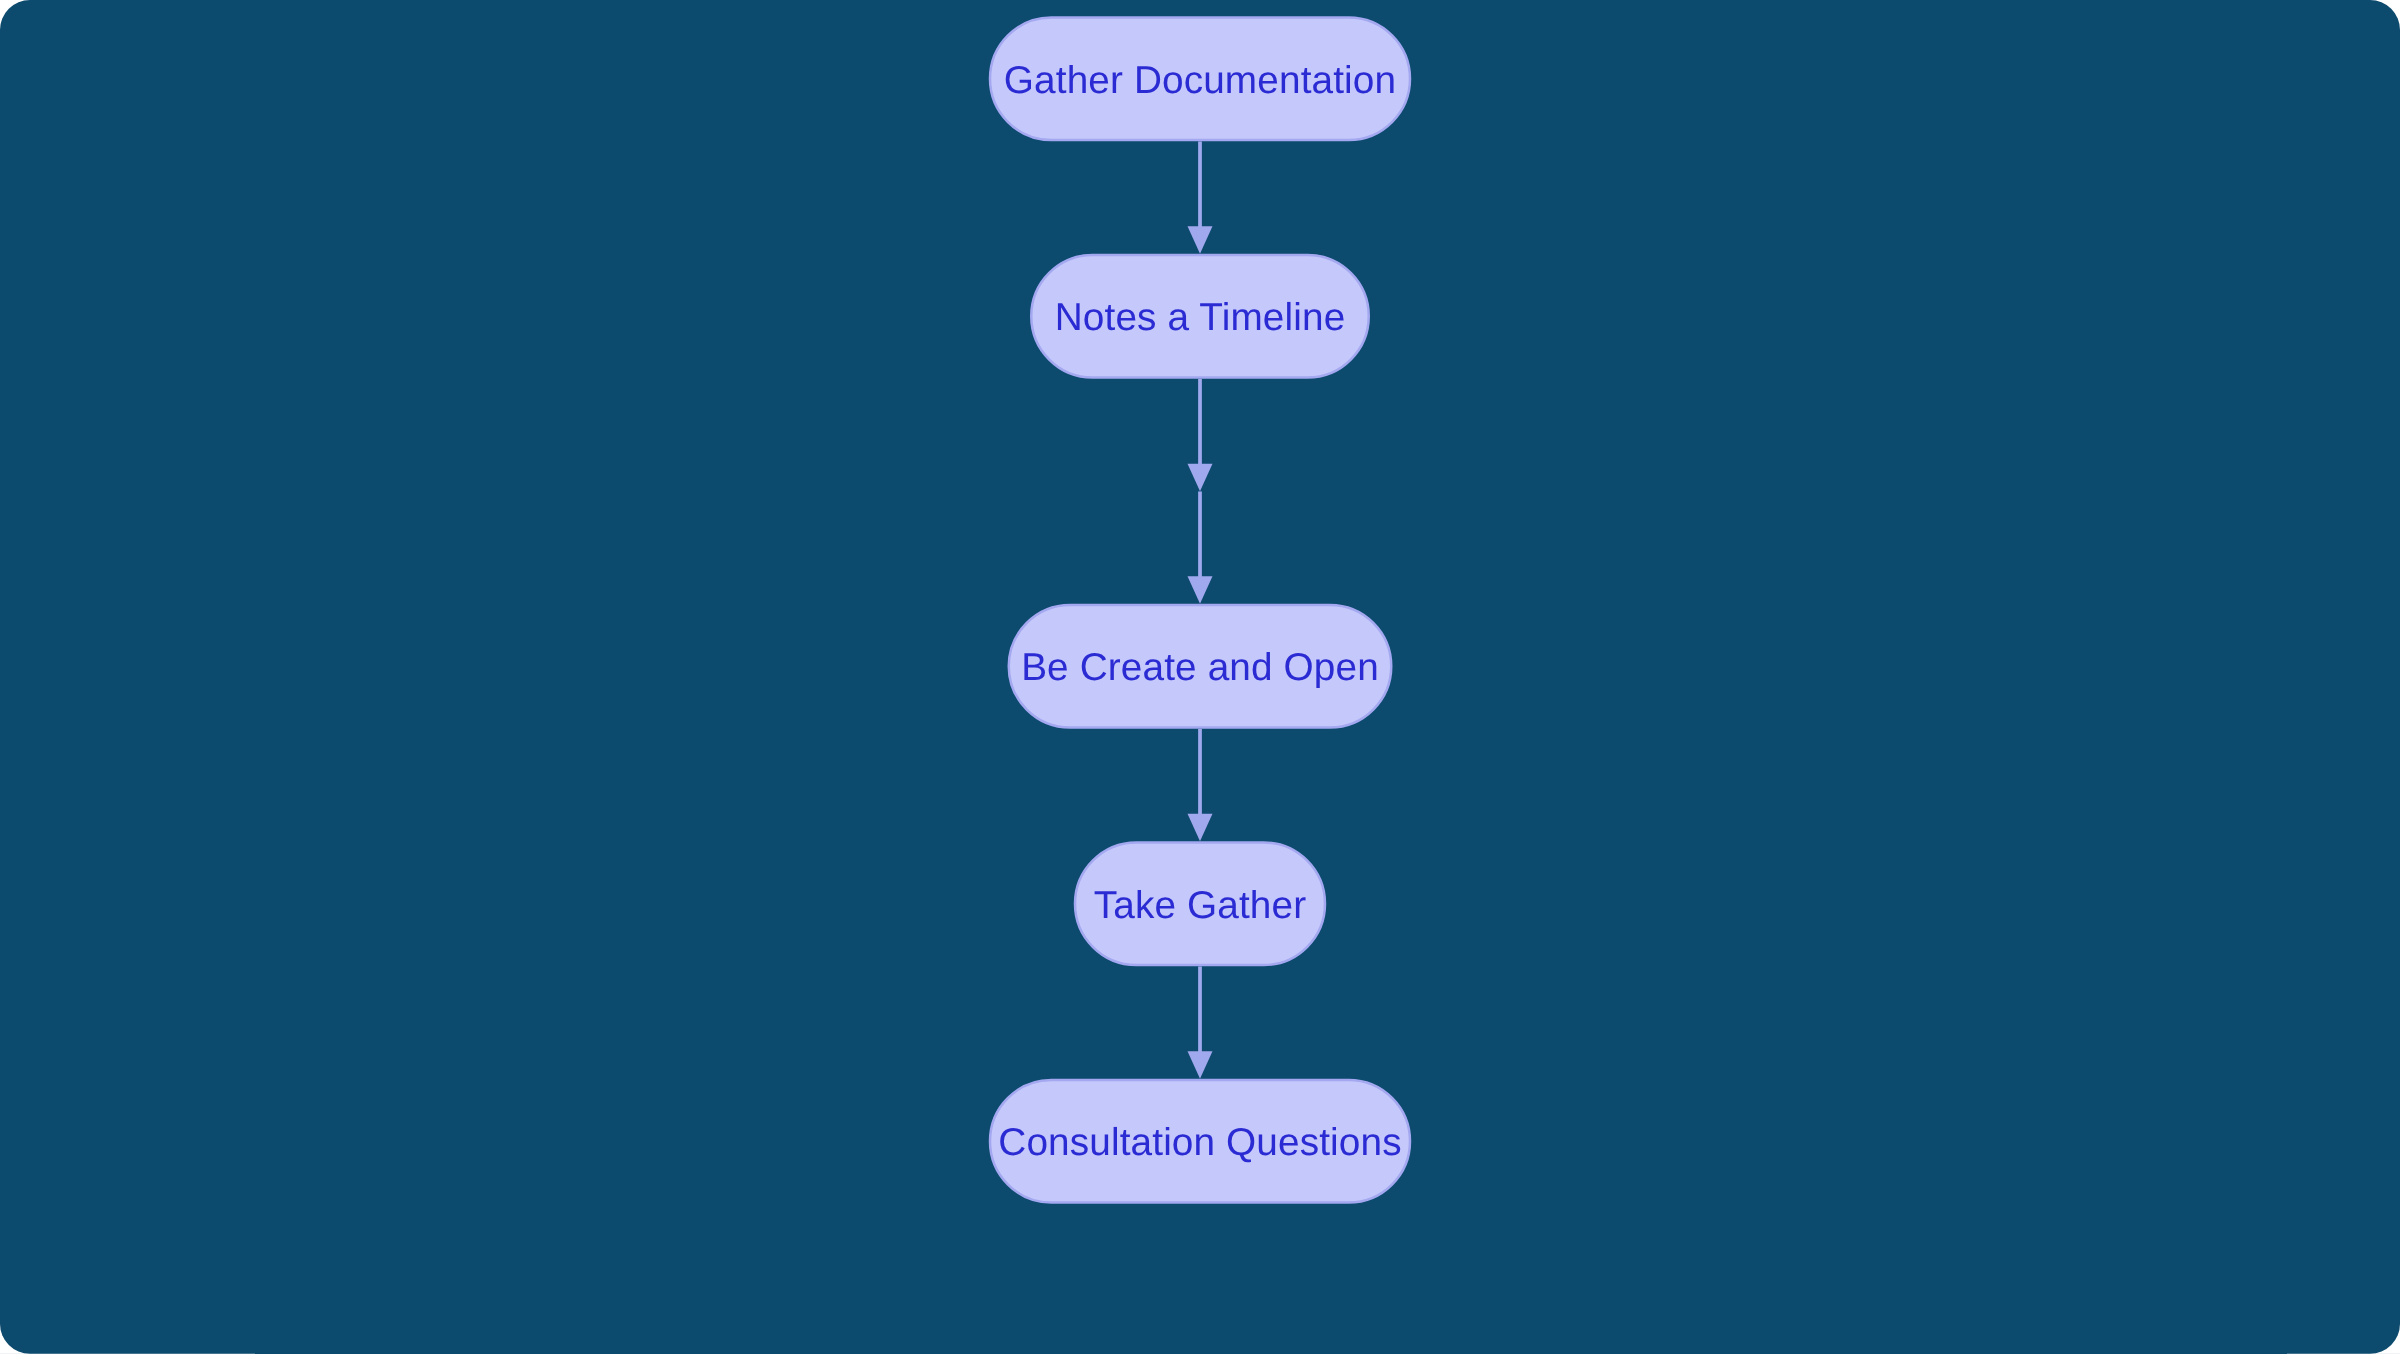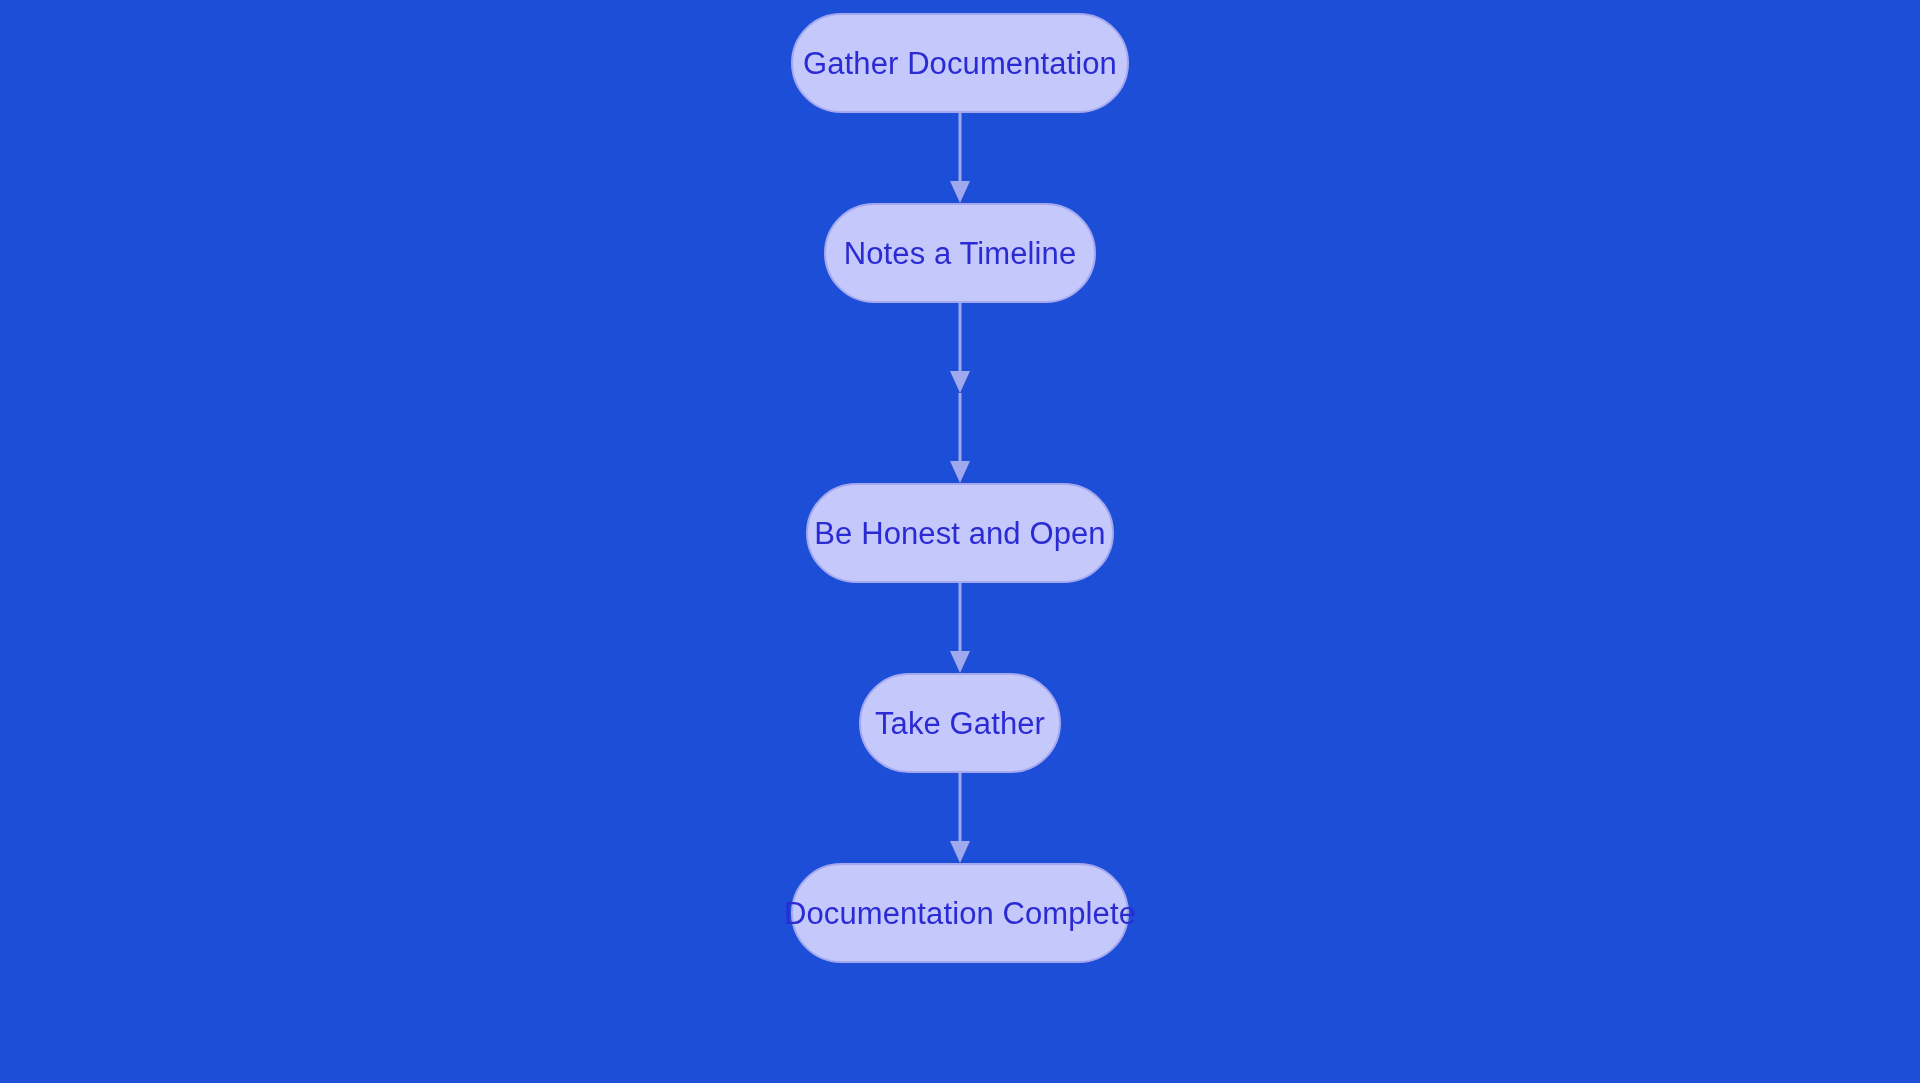--- a/index.html
+++ b/index.html
@@ -12,21 +12,22 @@
     width: 1920px;
     height: 1083px;
     overflow: hidden;
     font-family: "Liberation Sans", "DejaVu Sans", sans-serif;
   }
 
   #flowchart-canvas {
     position: relative;
     width: 1920px;
     height: 1083px;
-    background: #1d4ed8;
+    background: #0c4a6e;
+    border-radius: 24px;
   }
 
   .flow-column {
     position: absolute;
     left: 0;
     top: 13px;
     width: 1920px;
     display: flex;
     flex-direction: column;
     align-items: center;
@@ -96,21 +97,21 @@
 
 
     <div class="flow-connector">
       <svg class="conn-svg" width="30" height="90" viewBox="0 0 30 90">
         <line x1="15" y1="0" x2="15" y2="74" stroke="#a0a8ee" stroke-width="3"></line>
         <polygon points="15,90 5,68 25,68" fill="#a0a8ee"></polygon>
       </svg>
     </div>
 
     <div class="flow-node" style="width:308px">
-      <span class="flow-node-label">Be Honest and Open</span>
+      <span class="flow-node-label">Be Create and Open</span>
     </div>
 
     <div class="flow-connector">
       <svg class="conn-svg" width="30" height="90" viewBox="0 0 30 90">
         <line x1="15" y1="0" x2="15" y2="74" stroke="#a0a8ee" stroke-width="3"></line>
         <polygon points="15,90 5,68 25,68" fill="#a0a8ee"></polygon>
       </svg>
     </div>
 
     <div class="flow-node" style="width:202px">
@@ -118,17 +119,17 @@
     </div>
 
     <div class="flow-connector">
       <svg class="conn-svg" width="30" height="90" viewBox="0 0 30 90">
         <line x1="15" y1="0" x2="15" y2="74" stroke="#a0a8ee" stroke-width="3"></line>
         <polygon points="15,90 5,68 25,68" fill="#a0a8ee"></polygon>
       </svg>
     </div>
 
     <div class="flow-node" style="width:338px">
-      <span class="flow-node-label">Documentation Complete</span>
+      <span class="flow-node-label">Consultation Questions</span>
     </div>
 
   </div>
 </div>
 
 </body></html>

